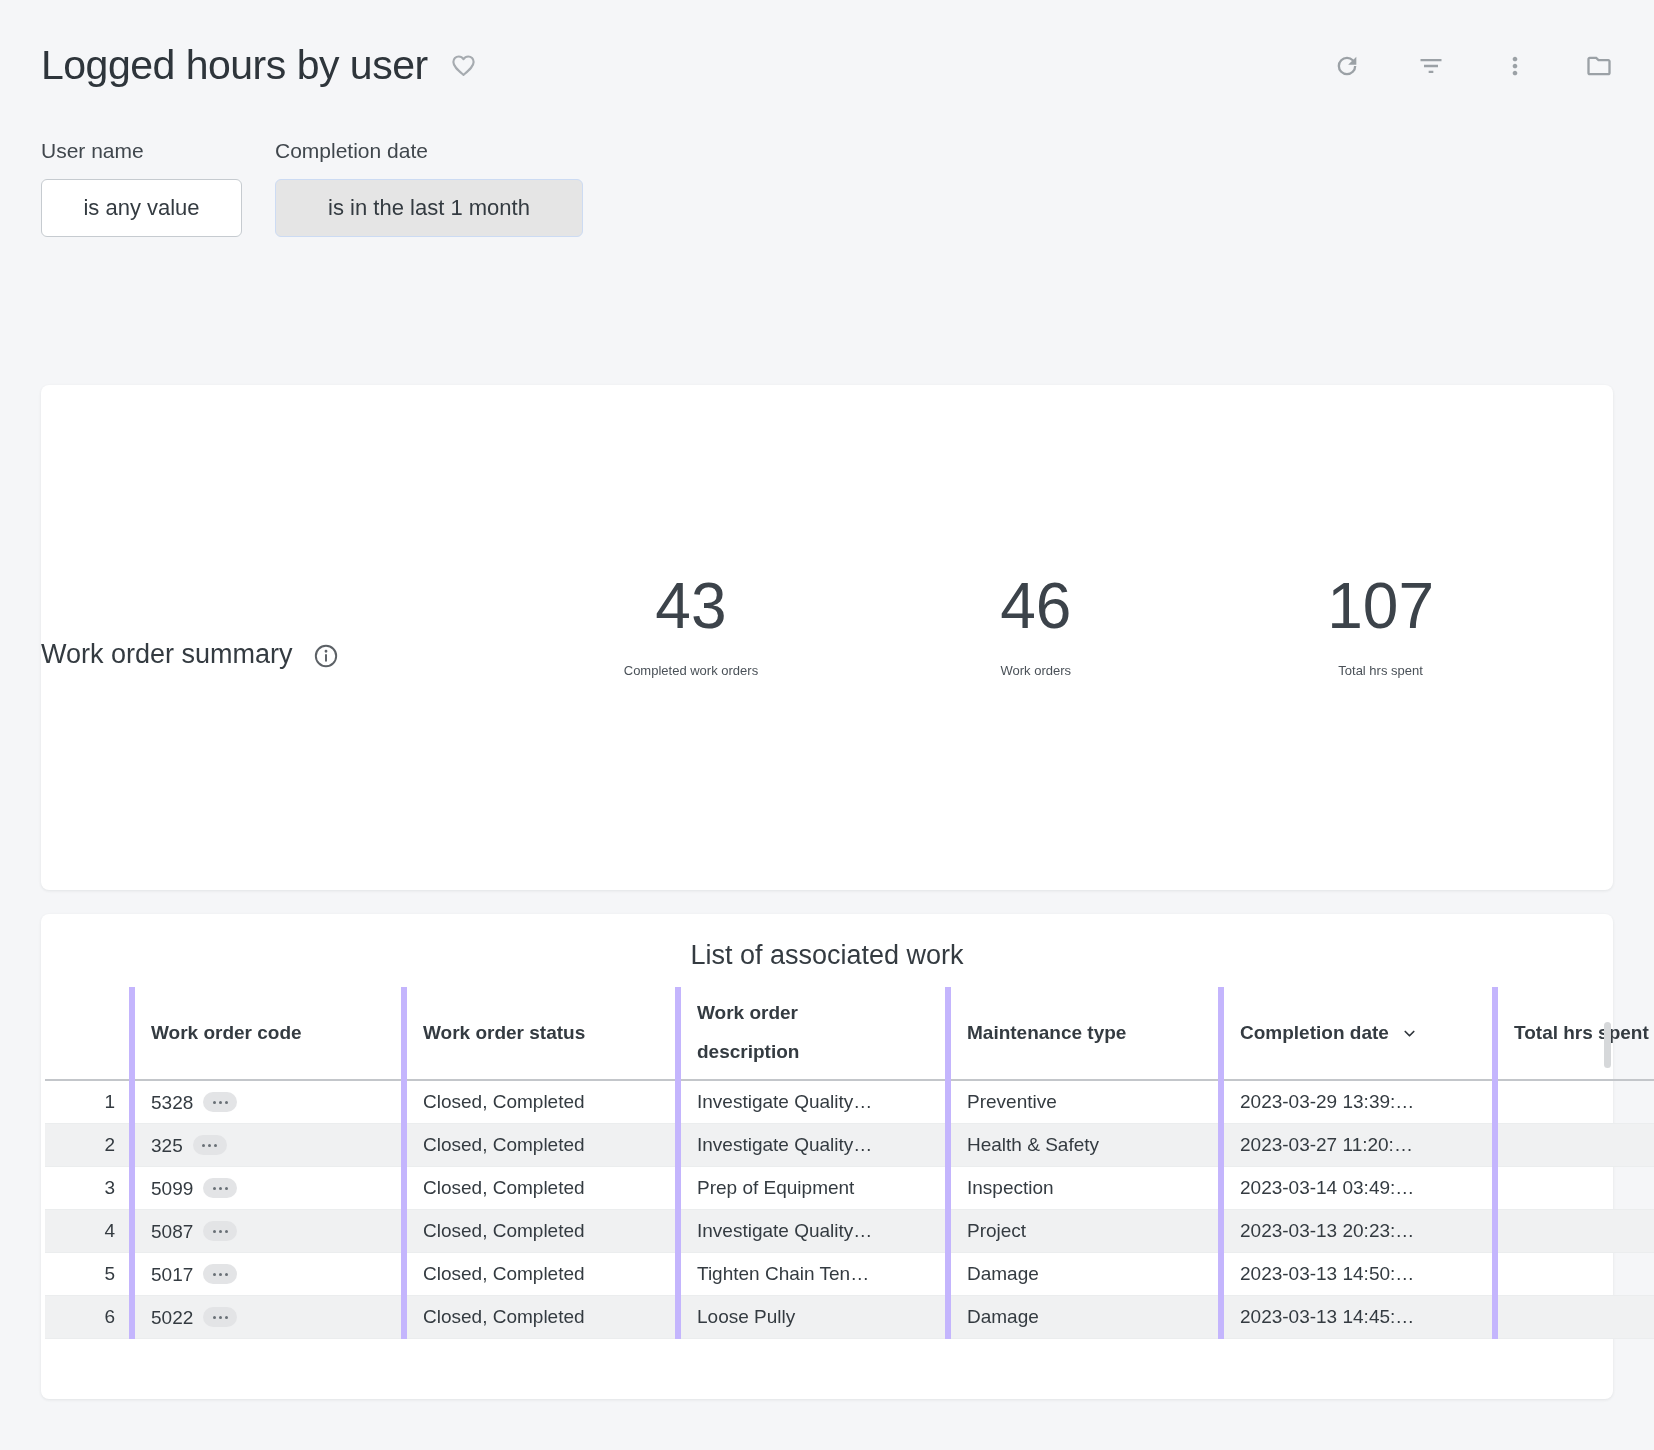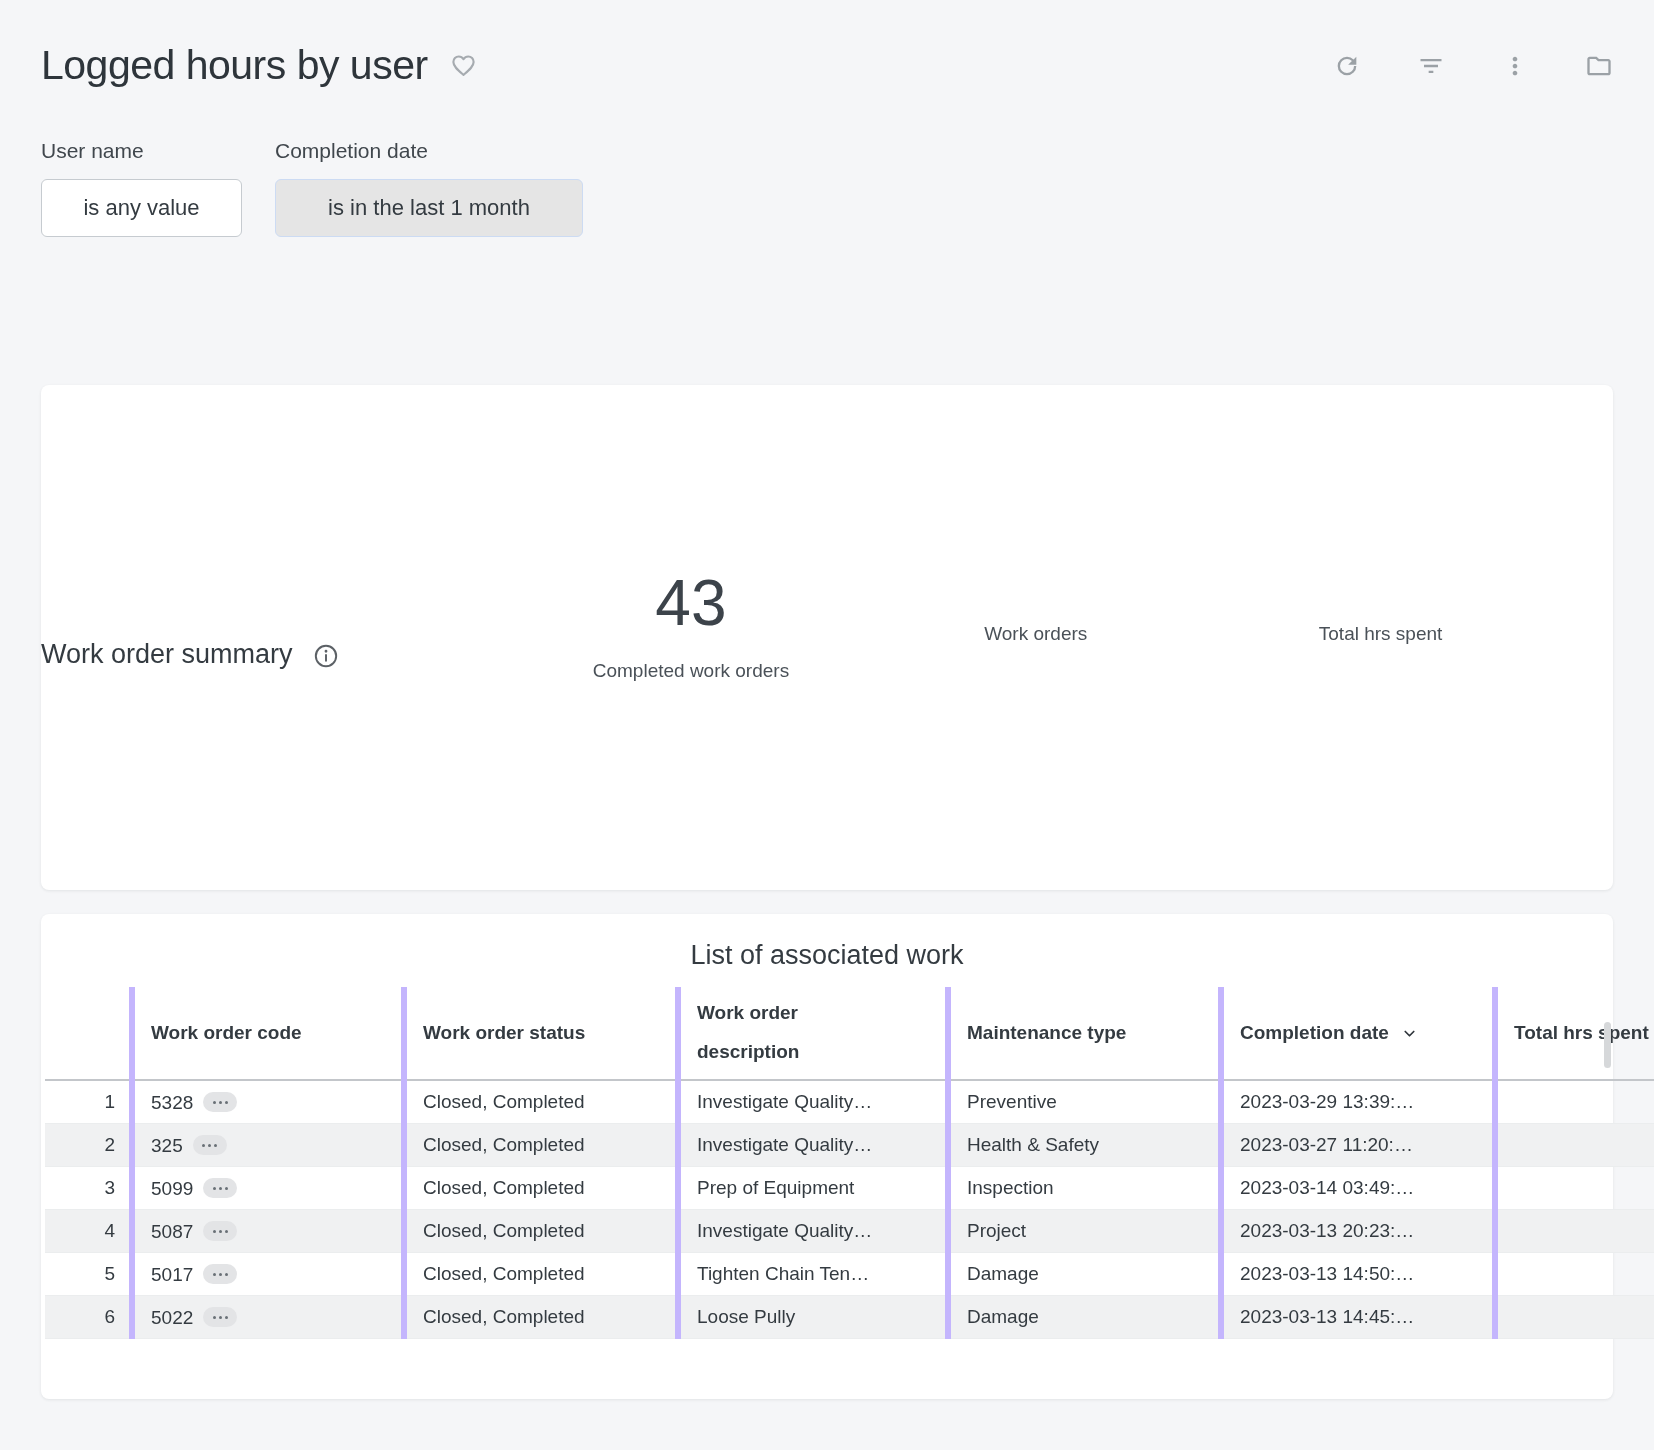--- a/index.html
+++ b/index.html
@@ -38,21 +38,21 @@
   .card{background:#ffffff;border-radius:8px;box-shadow:0 1px 3px rgba(60,64,67,.10);}
   .card-title-row{display:flex;justify-content:center;align-items:center;gap:20px;}
   .card-title{font-size:27px;font-weight:400;color:#343b41;margin:0;}
   .info-icon{color:#5c6166;cursor:pointer;display:flex;margin-top:2px;}
 
   .summary-card{margin-top:148px;height:505px;display:flex;flex-direction:row;box-sizing:border-box;}
   .summary-card .card-title-row{padding-top:34px;margin-right:120px;}
   .metrics-row{flex:1;display:flex;align-items:center;padding:0 60px 28px;}
   .metric{flex:1;text-align:center;}
   .metric-value{font-size:64px;color:#3c434a;}
-  .metric-label{font-size:19px;color:#4a5158;margin-top:20px;}
+  .metric-label{font-size:13px;color:#4a5158;margin-top:20px;}
 
   .table-card{margin-top:24px;padding-bottom:60px;position:relative;}
   .table-card .card-title-row{padding-top:26px;}
 
   
   .table-wrap{margin:16px 4px 0;}
   table{border-collapse:collapse;table-layout:fixed;width:1564px;font-size:19px;color:#343b41;}
   th{font-weight:700;text-align:left;height:92px;vertical-align:middle;padding:0 0 0 16px;cursor:pointer;}
   thead th{border-bottom:2px solid #c3c6ca;}
   th + th, td + td{border-left:6px solid #c4b5fd;}
@@ -138,23 +138,25 @@
           <circle cx="12" cy="7.6" r="0.6" fill="currentColor" stroke-width="1.4"></circle>
         </svg>
       </span>
     </div>
     <div class="metrics-row">
         <div class="metric">
           <div class="metric-value">43</div>
           <div class="metric-label">Completed work orders</div>
         </div>
         <div class="metric">
+          <div class="metric-value">46</div>
           <div class="metric-label">Work orders</div>
         </div>
         <div class="metric">
+          <div class="metric-value">107</div>
           <div class="metric-label">Total hrs spent</div>
         </div>
       </div>
   </section>
 
   <section class="card table-card">
     <div class="card-title-row">
       <h2 class="card-title">List of associated work</h2>
     </div>
     <div class="table-wrap">

